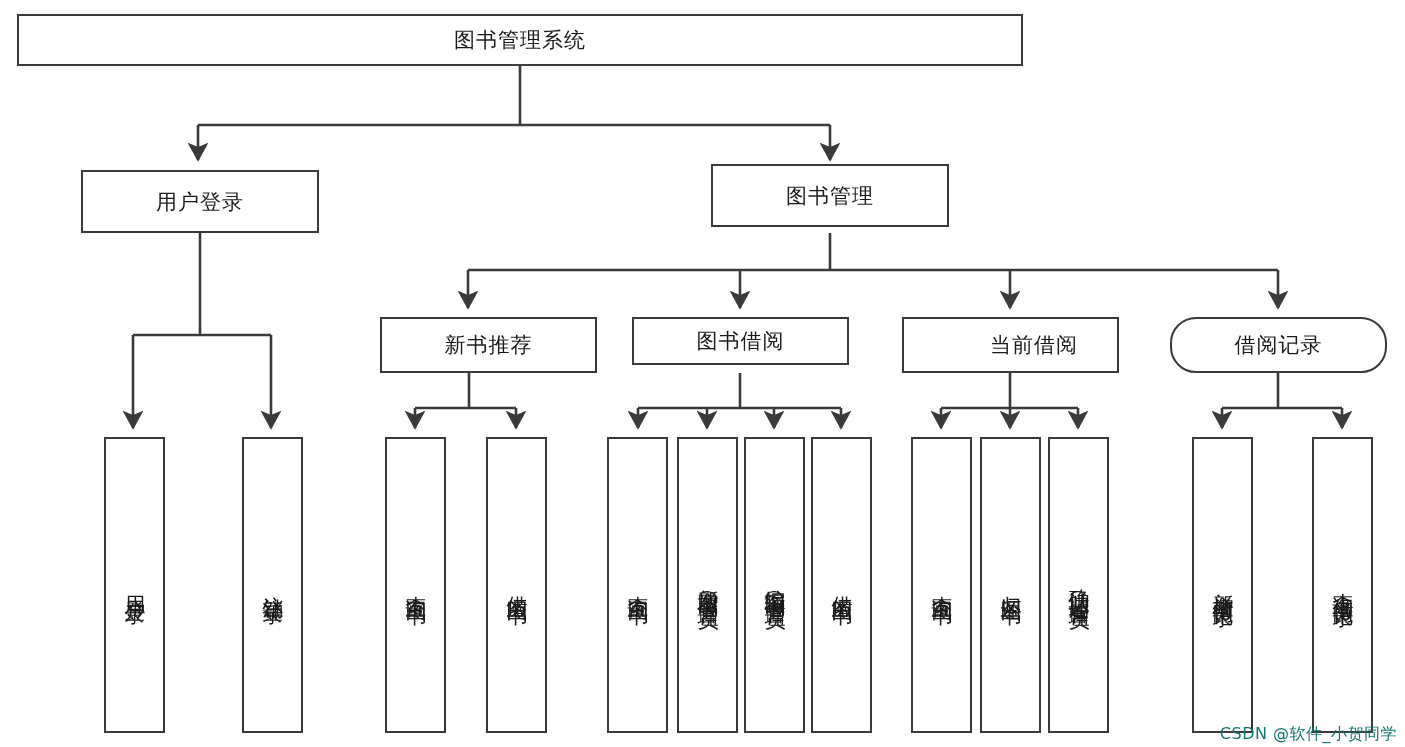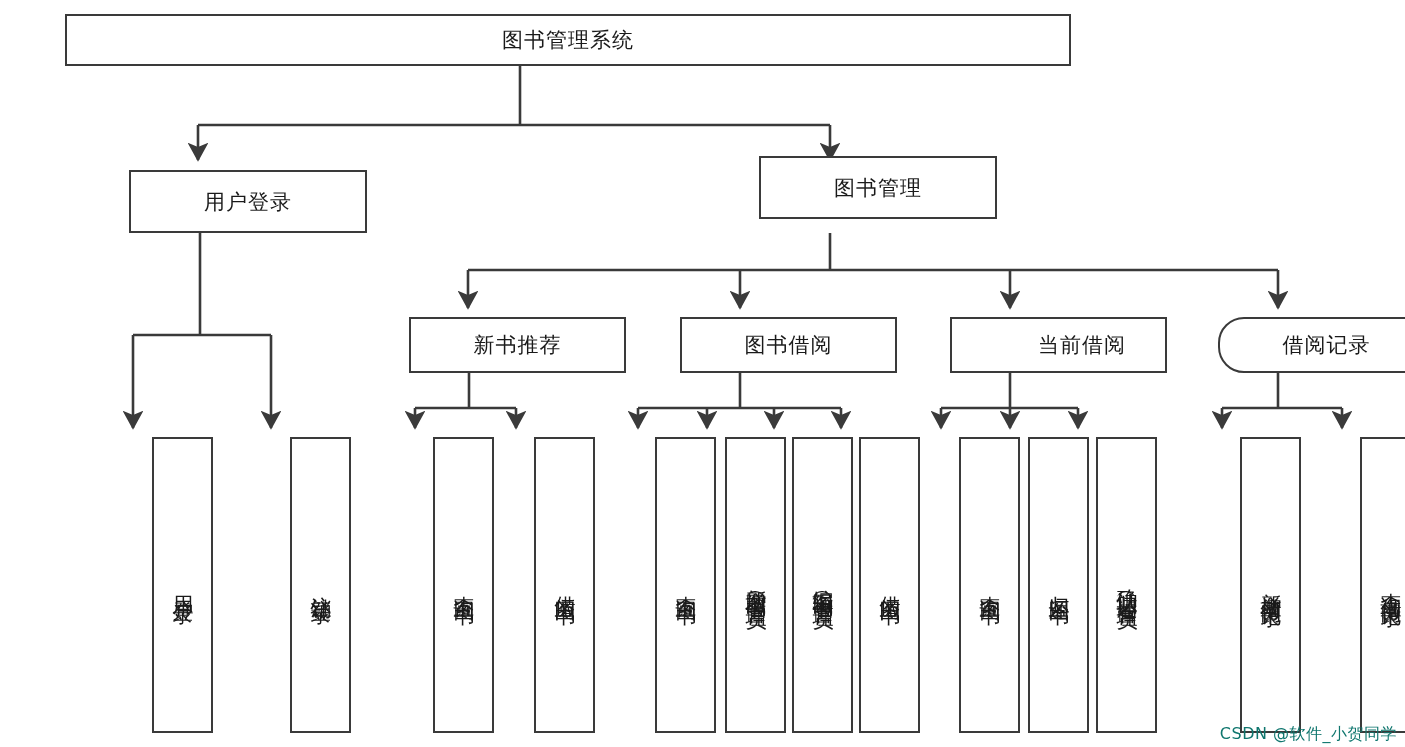--- a/index.html
+++ b/index.html
@@ -27,21 +27,20 @@
   }
   .node {
     position: absolute;
     box-sizing: border-box;
     border: 2px solid #3a3a3a;
     background: #ffffff;
     display: flex;
     align-items: center;
     justify-content: center;
     color: #1a1a1a;
-    margin-left: 48px;
   }
   .node.h {
     font-size: 21px;
     letter-spacing: 1px;
   }
   .node.v {
     writing-mode: vertical-rl;
     text-orientation: upright;
     font-size: 21px;
     letter-spacing: 3px;
@@ -119,28 +118,28 @@
     </g>
   </svg>
 
   <div class="node h" style="left:17px; top:14px; width:1006px; height:52px;">
     <span>图书管理系统</span>
   </div>
 
   <div class="node h" style="left:81px; top:170px; width:238px; height:63px;">
     <span>用户登录</span>
   </div>
-  <div class="node h" style="left:711px; top:156px; width:238px; height:63px;">
+  <div class="node h" style="left:711px; top:164px; width:238px; height:63px;">
     <span>图书管理</span>
   </div>
 
-  <div class="node h" style="left:361px; top:317px; width:217px; height:56px;">
+  <div class="node h" style="left:380px; top:317px; width:217px; height:56px;">
     <span>新书推荐</span>
   </div>
-  <div class="node h" style="left:632px; top:317px; width:217px; height:56px;">
+  <div class="node h" style="left:632px; top:317px; width:217px; height:48px;">
     <span>图书借阅</span>
   </div>
   <div class="node h" style="left:902px; top:317px; width:217px; height:56px;padding-left:47px;">
     <span>当前借阅</span>
   </div>
   <div class="node h" style="left:1170px; top:317px; width:217px; height:56px;border-radius:26px;">
     <span>借阅记录</span>
   </div>
 
   <div class="node v" style="left:104px; top:437px; width:61px; height:296px;">

